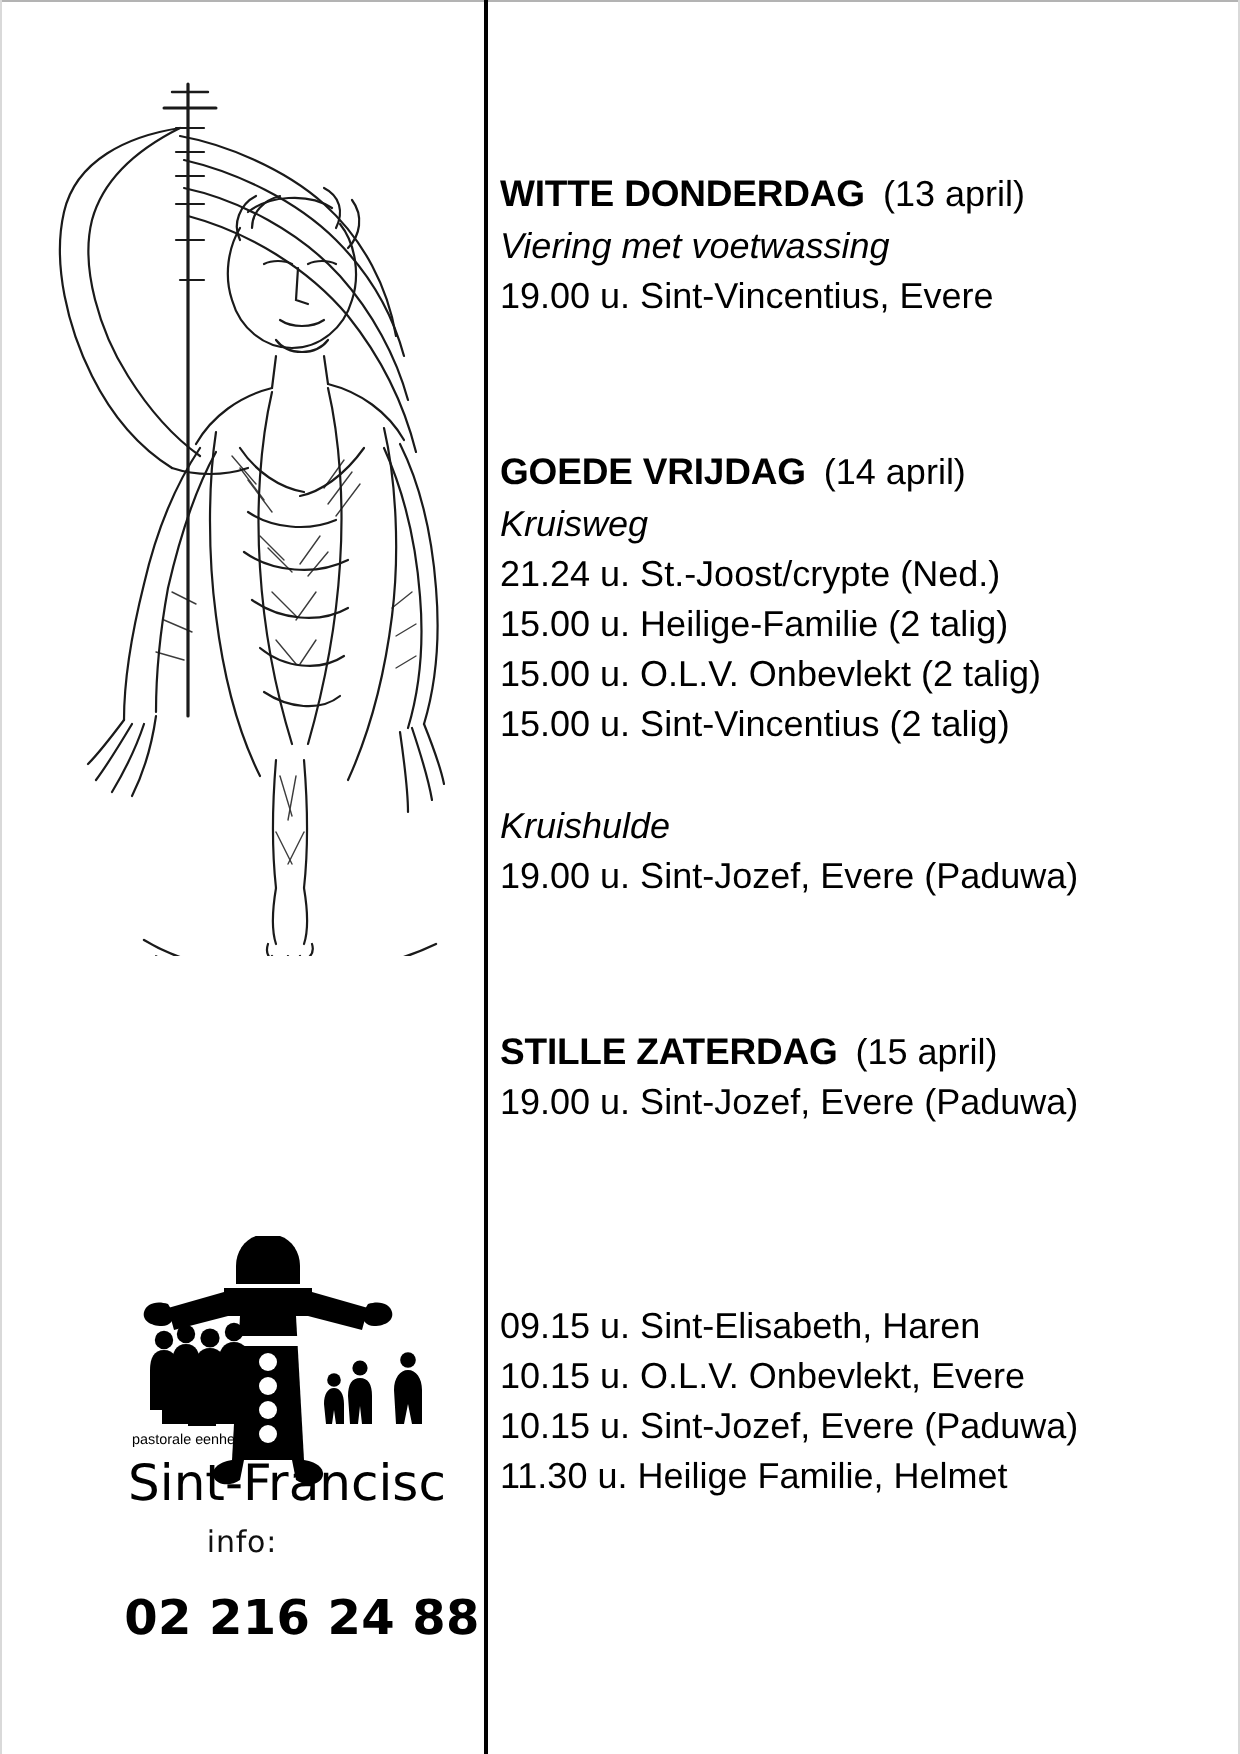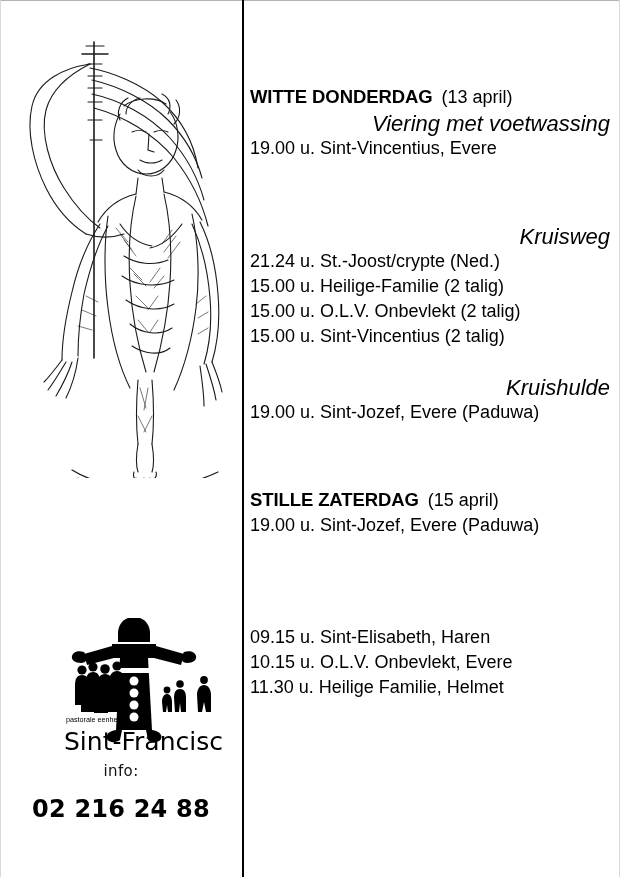--- a/index.html
+++ b/index.html
@@ -90,20 +90,21 @@
     position: absolute;
     left: 0;
     top: 795px;
     width: 242px;
     text-align: center;
     font-family: "DejaVu Sans", sans-serif;
     font-size: 24px;
     font-weight: 700;
     letter-spacing: 0.2px;
     color: #000;
+    padding-left: 30px;
   }
 
   
   .right-col {
     position: absolute;
     left: 250px;
     top: 0;
     width: 370px;
     height: 779px;
   }
@@ -127,25 +128,24 @@
   }
   .sec-head .date {
     font-weight: 400;
     font-size: 18px;
     padding-left: 9px;
     letter-spacing: 0;
   }
   .sec-sub {
     font-family: "Liberation Sans", sans-serif;
     font-style: italic;
-    font-size: 22px;
+    font-size: 18px;
     font-weight: 400;
     line-height: 25px;
     margin-top: 1px;
-    text-align: right;
   }
   .sec-line {
     font-family: "Liberation Sans", sans-serif;
     font-size: 18px;
     font-weight: 400;
     line-height: 25px;
     white-space: nowrap;
   }
   .gap-lg { height: 62px; }
   .gap-sm { height: 25px; }
@@ -351,20 +351,23 @@
         <div class="sec-head">
           <span class="dow">WITTE DONDERDAG</span><span class="date">(13 april)</span>
         </div>
         <div class="sec-sub">Viering met voetwassing</div>
         <div class="sec-line">19.00 u. Sint-Vincentius, Evere</div>
       </div>
 
       <div class="gap-lg"></div>
 
       <div class="section">
+        <div class="sec-head">
+          <span class="dow">GOEDE VRIJDAG</span><span class="date">(14 april)</span>
+        </div>
         <div class="sec-sub">Kruisweg</div>
         <div class="sec-line">21.24 u. St.-Joost/crypte (Ned.)</div>
         <div class="sec-line">15.00 u. Heilige-Familie (2 talig)</div>
         <div class="sec-line">15.00 u. O.L.V. Onbevlekt (2 talig)</div>
         <div class="sec-line">15.00 u. Sint-Vincentius (2 talig)</div>
         <div class="gap-sm"></div>
         <div class="sec-sub">Kruishulde</div>
         <div class="sec-line">19.00 u. Sint-Jozef, Evere (Paduwa)</div>
       </div>
 
@@ -376,19 +379,20 @@
         </div>
         <div class="sec-line">19.00 u. Sint-Jozef, Evere (Paduwa)</div>
       </div>
 
       <div class="gap-lg"></div>
       <div class="gap-sm"></div>
 
       <div class="section">
         <div class="sec-line">09.15 u. Sint-Elisabeth, Haren</div>
         <div class="sec-line">10.15 u. O.L.V. Onbevlekt, Evere</div>
+        <div class="sec-line">10.15 u. Sint-Jozef, Evere (Paduwa)</div>
         <div class="sec-line">11.30 u. Heilige Familie, Helmet</div>
       </div>
 
     </div>
   </div>
 
 </div>
 
 </body></html>

